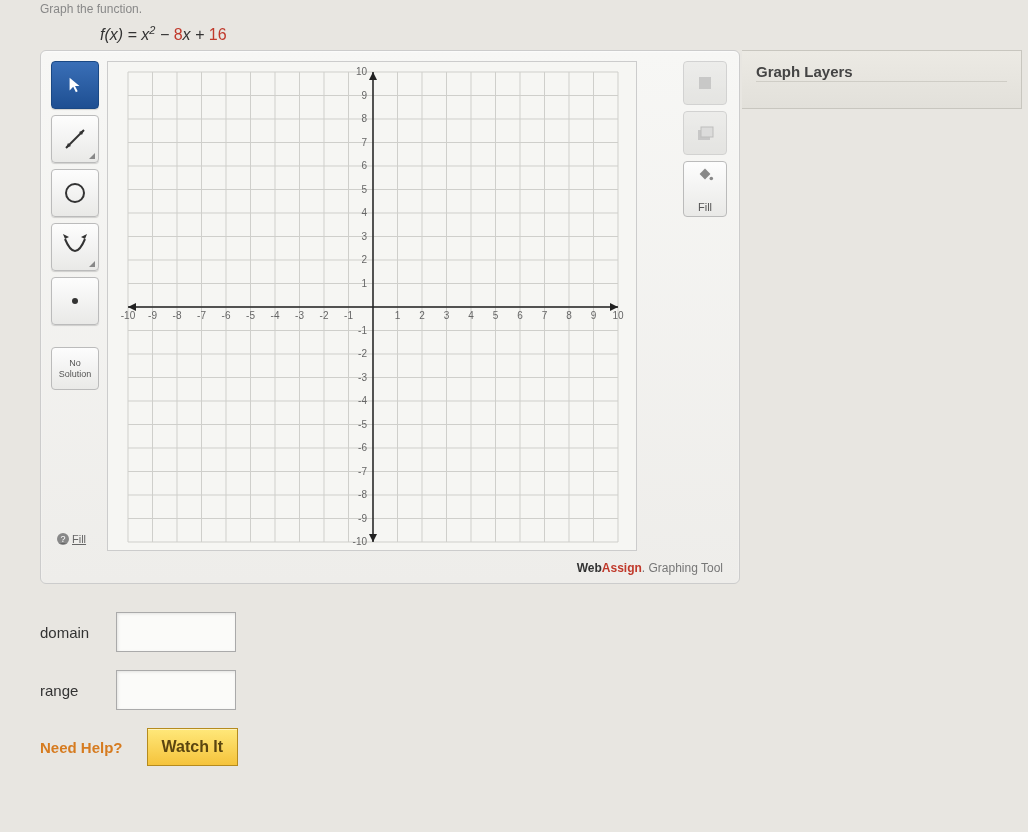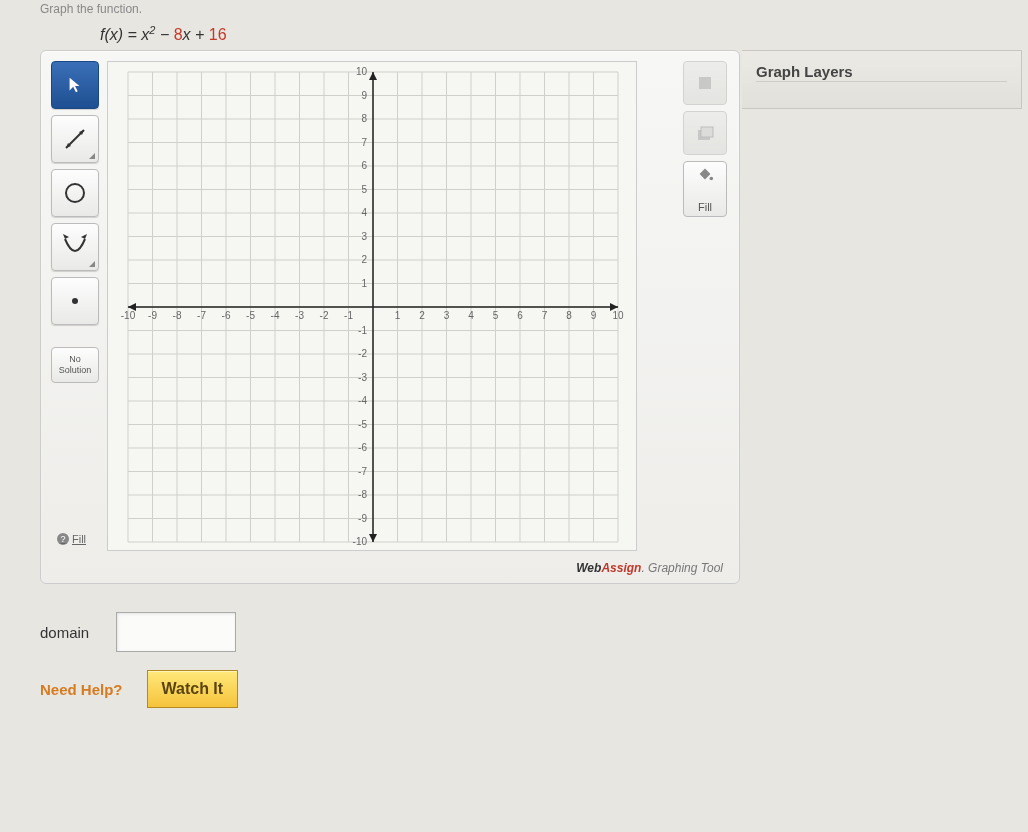--- a/index.html
+++ b/index.html
@@ -44,21 +44,21 @@
     background: linear-gradient(#3a6fb7,#1e4f92);
     border-color: #1a4884;
   }
   .tool-btn .corner {
     position: absolute; right: 3px; bottom: 3px;
     width: 0; height: 0;
     border-left: 6px solid transparent;
     border-bottom: 6px solid #888;
   }
   .no-sol-btn {
-    width: 48px; height: 36px;
+    width: 48px; height: 43px;
     background: linear-gradient(#fdfdfd,#e9e9e7);
     border: 1px solid #bbb; border-radius: 4px;
     font-size: 9px; line-height: 11px; text-align: center;
     display: flex; align-items: center; justify-content: center;
     cursor: pointer; color: #555;
   }
 
   .canvas-wrap { flex: 1; padding: 4px; }
   .canvas {
     background: #f6f6f3;
@@ -79,21 +79,21 @@
     width: 44px; height: 56px;
     background: linear-gradient(#fdfdfd,#e9e9e7);
     border: 1px solid #bbb; border-radius: 4px;
     cursor: pointer; font-size: 11px; color: #555;
     display: flex; flex-direction: column; align-items: center; justify-content: center; gap:18px;
   }
 
   .help-link { margin-top: auto; padding: 6px; font-size: 11px; color: #666; text-decoration: underline; cursor: pointer; display:flex; align-items:center; gap:3px;}
   .help-icon{width:12px;height:12px;border-radius:50%;background:#888;color:#fff;font-size:9px;display:inline-flex;align-items:center;justify-content:center;}
 
-  .footer-brand { text-align: right; padding: 6px 10px 2px; font-size: 12px; color: #777; font-style: italic; }
+  .footer-brand { text-align: right; padding: 6px 10px 2px; font-size: 12px; color: #777; }
   .footer-brand b { color: #333; }
   .footer-brand .assign{color:#c0392b;}
 
   .layers-panel {
     margin-left: 2px;
     width: 280px;
     background: linear-gradient(#eceae4,#e2e0da);
     border: 1px solid #c8c6bf;
     border-left: none;
     padding: 12px 14px;
@@ -311,18 +311,22 @@
     <div class="layers-panel">
       <div class="layers-title">Graph Layers</div>
     </div>
   </div>
 
   <div class="below">
     <div class="input-row">
       <div class="input-label">domain</div>
       <input class="answer-box" style="">
     </div>
+    <div class="input-row">
+      <div class="input-label">range</div>
+      <input class="answer-box" style="">
+    </div>
     <div class="need-help">
       <span class="need-help-label">Need Help?</span>
       <button class="watch-btn">Watch It</button>
     </div>
   </div>
 </div>
 
 </body></html>

